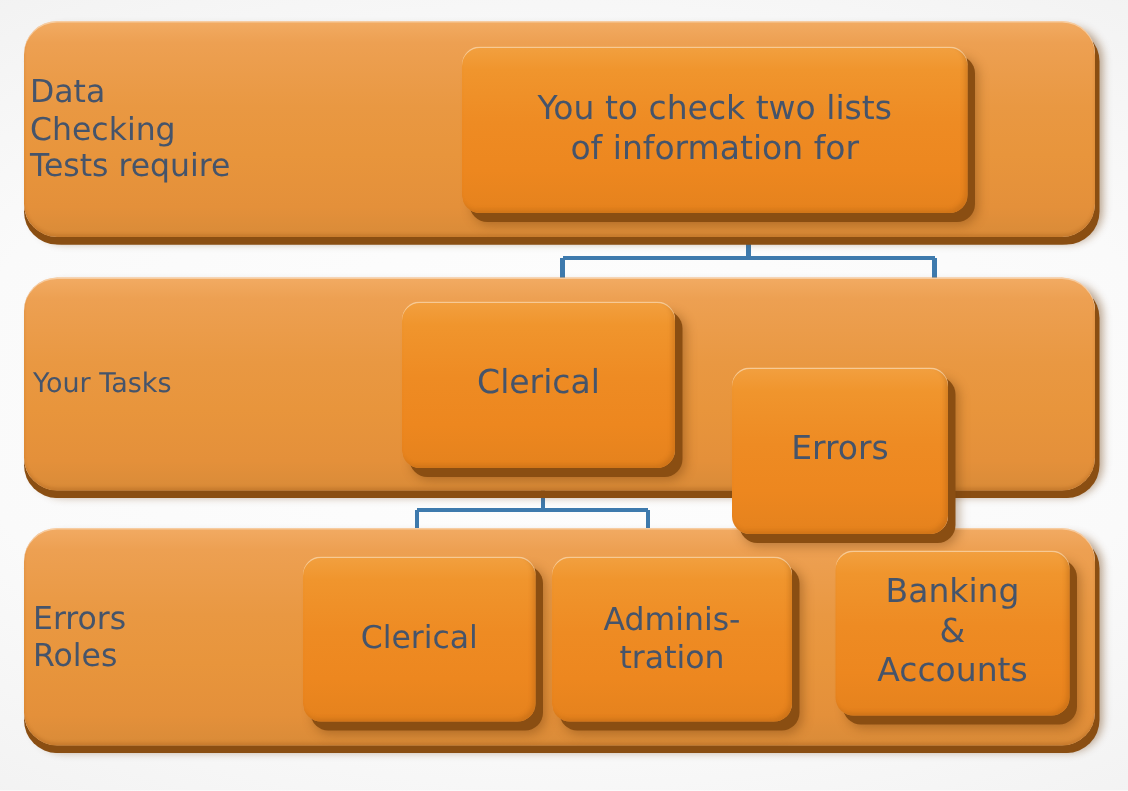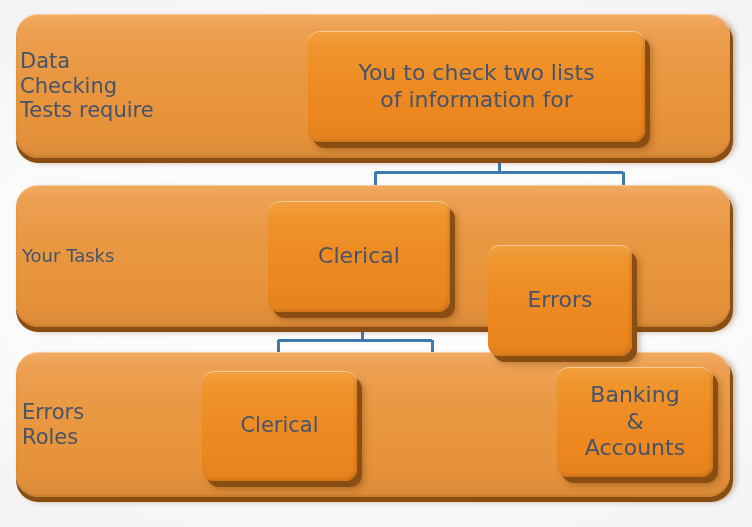--- a/index.html
+++ b/index.html
@@ -169,20 +169,24 @@
 
   <div class="band" id="band-3">
     <div class="band-label">Errors
 Roles</div>
   </div>
 
   <div class="node" id="node-clerical">
     <div class="node-label">Clerical</div>
   </div>
 
+  <div class="node" id="node-admin">
+    <div class="node-label">Adminis-
+tration</div>
+  </div>
 
   <div class="node" id="node-banking">
     <div class="node-label">Banking
 &amp;
 Accounts</div>
   </div>
 
 </div>
 
 </body></html>

